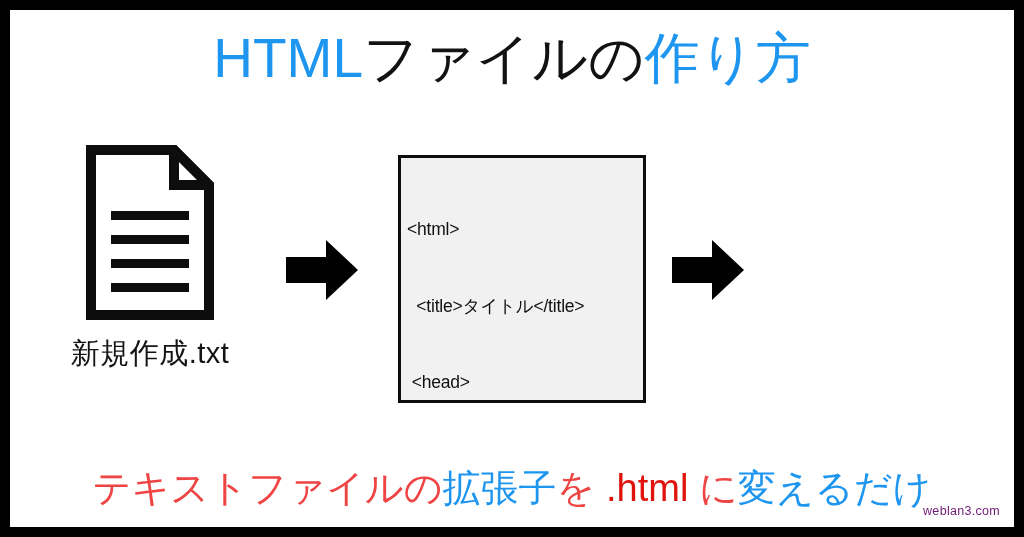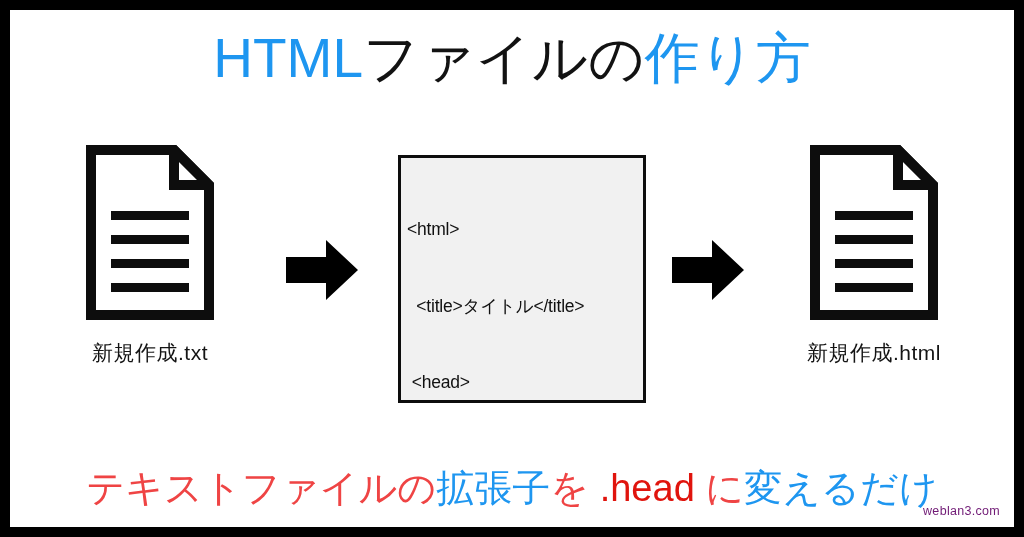--- a/index.html
+++ b/index.html
@@ -56,21 +56,21 @@
 
   .doc-icon {
     display: block;
     margin: 0 auto;
     width: 128px;
     height: 175px;
   }
 
   .doc-label {
     margin-top: 14px;
-    font-size: 21px;
+    font-size: 29px;
     line-height: 38px;
     color: #141414;
     white-space: nowrap;
     letter-spacing: 0.5px;
   }
 
   .arrow {
     position: absolute;
     top: 95px;
     width: 72px;
@@ -168,33 +168,22 @@
         
         
         
       </div>
     </div>
 
     <svg class="arrow" id="arrow-2" viewBox="0 0 72 60" aria-hidden="true">
       <path d="M0 17 H40 V0 L72 30 L40 60 V43 H0 Z" fill="#000000"></path>
     </svg>
 
-    <div class="doc-col" id="doc-col-right">
-      <svg class="doc-icon" viewBox="0 0 128 175" aria-hidden="true">
-        <path d="M5 5 H88 L123 40 V170 H5 Z" fill="#ffffff" stroke="#0d0d0d" stroke-width="10" stroke-linejoin="miter"></path>
-        <path d="M88 5 V40 H123 Z" fill="#ffffff" stroke="#0d0d0d" stroke-width="10" stroke-linejoin="miter"></path>
-        <rect x="25" y="66" width="78" height="9" fill="#0d0d0d"></rect>
-        <rect x="25" y="90" width="78" height="9" fill="#0d0d0d"></rect>
-        <rect x="25" y="114" width="78" height="9" fill="#0d0d0d"></rect>
-        <rect x="25" y="138" width="78" height="9" fill="#0d0d0d"></rect>
-      </svg>
-      <div class="doc-label">新規作成.html</div>
-    </div>
 
   </div>
 
   <div id="footer-line">
-    <span class="seg-black">テキストファイルの</span><span class="seg-blue">拡張子</span><span class="seg-black">を </span><span class="seg-red">.head</span><span class="seg-black"> に</span><span class="seg-blue">変えるだけ</span>
+    <span class="seg-black">テキストファイルの</span><span class="seg-blue">拡張子</span><span class="seg-black">を </span><span class="seg-red">.html</span><span class="seg-black"> に</span><span class="seg-blue">変えるだけ</span>
   </div>
 
   <div id="watermark">weblan3.com</div>
 
 </div>
 
 </body></html>

